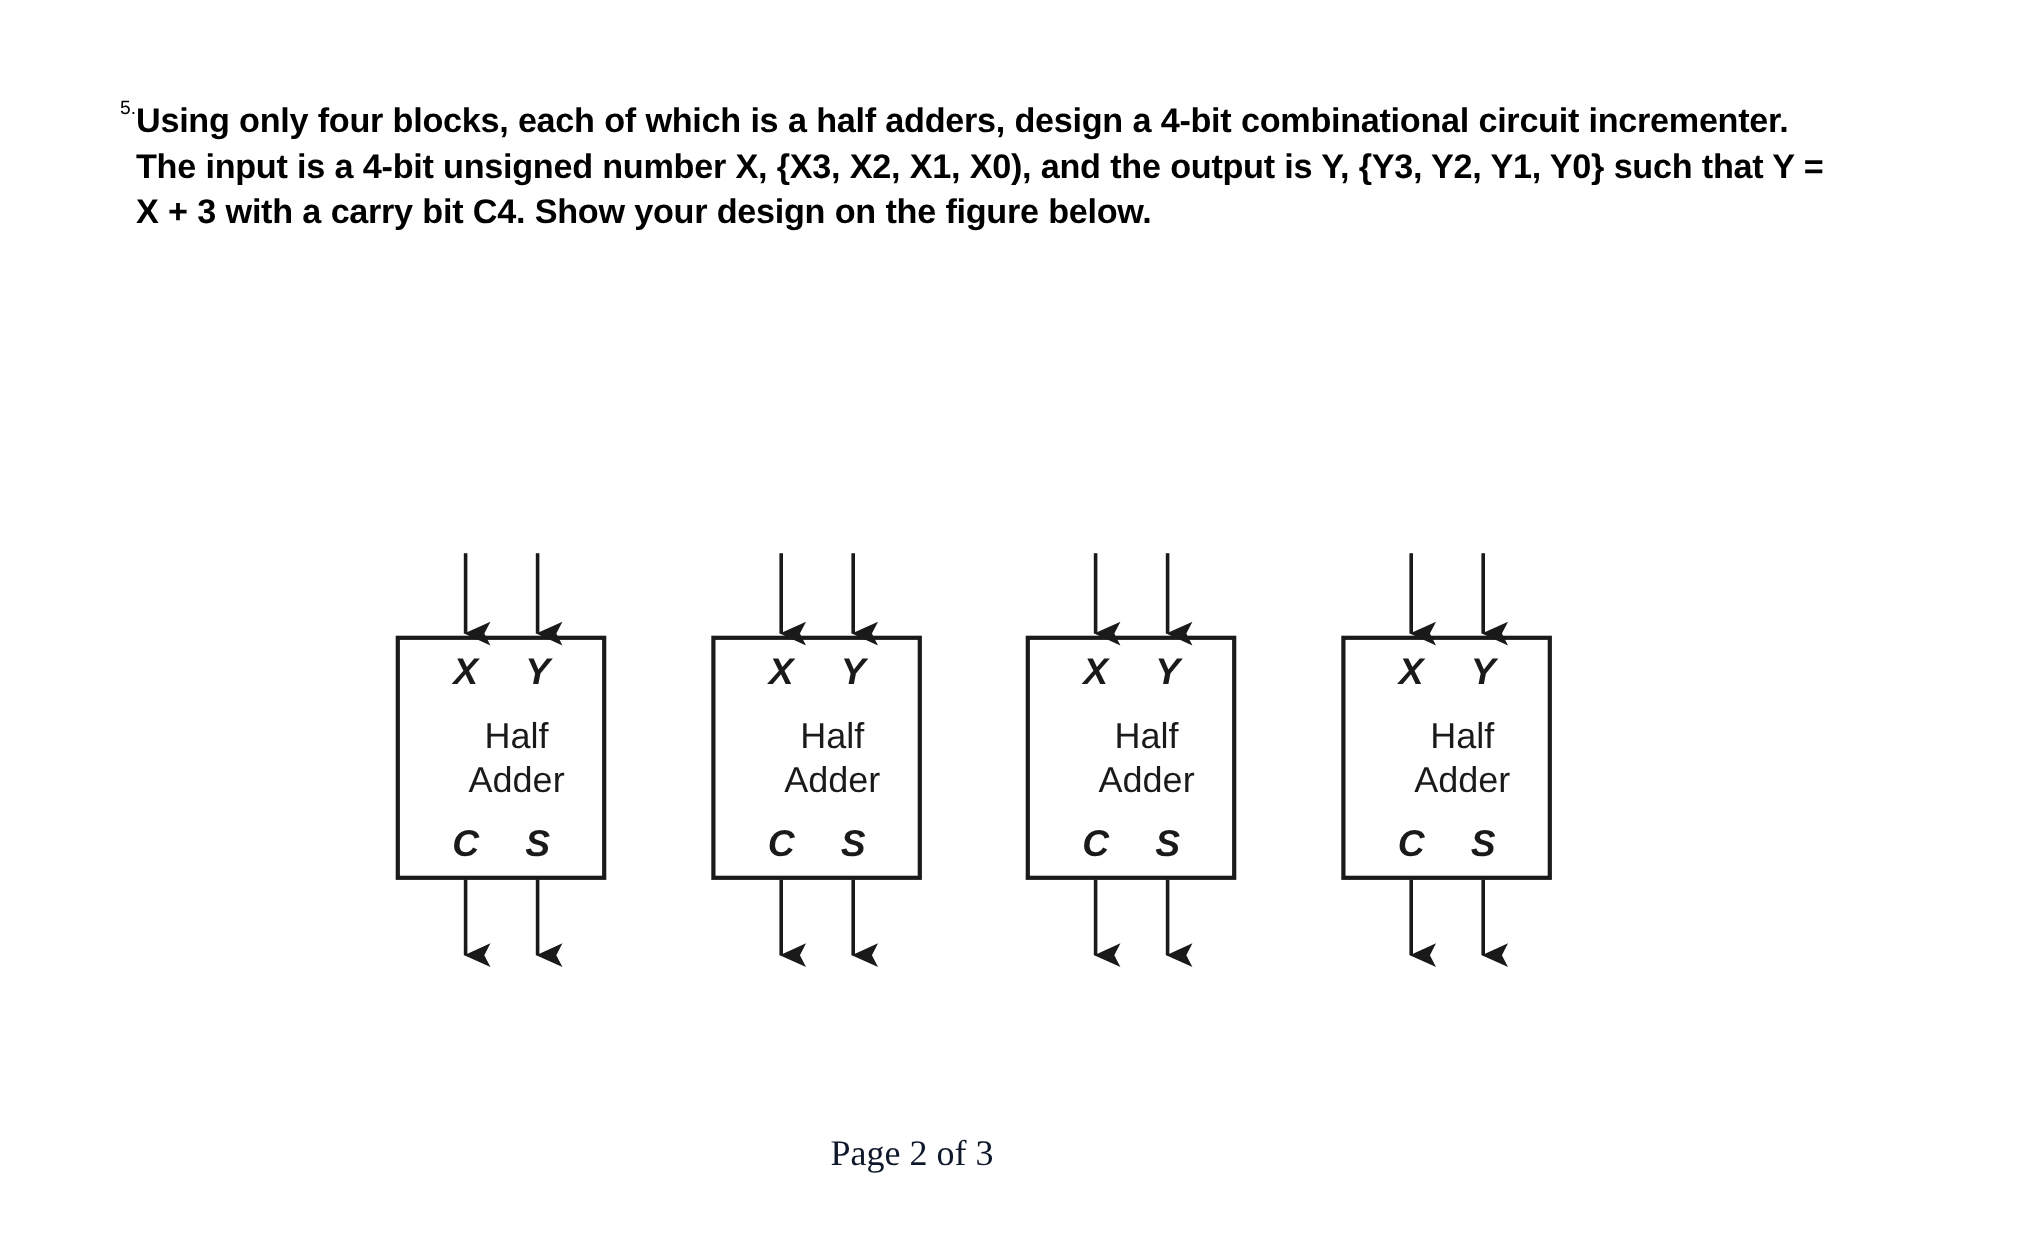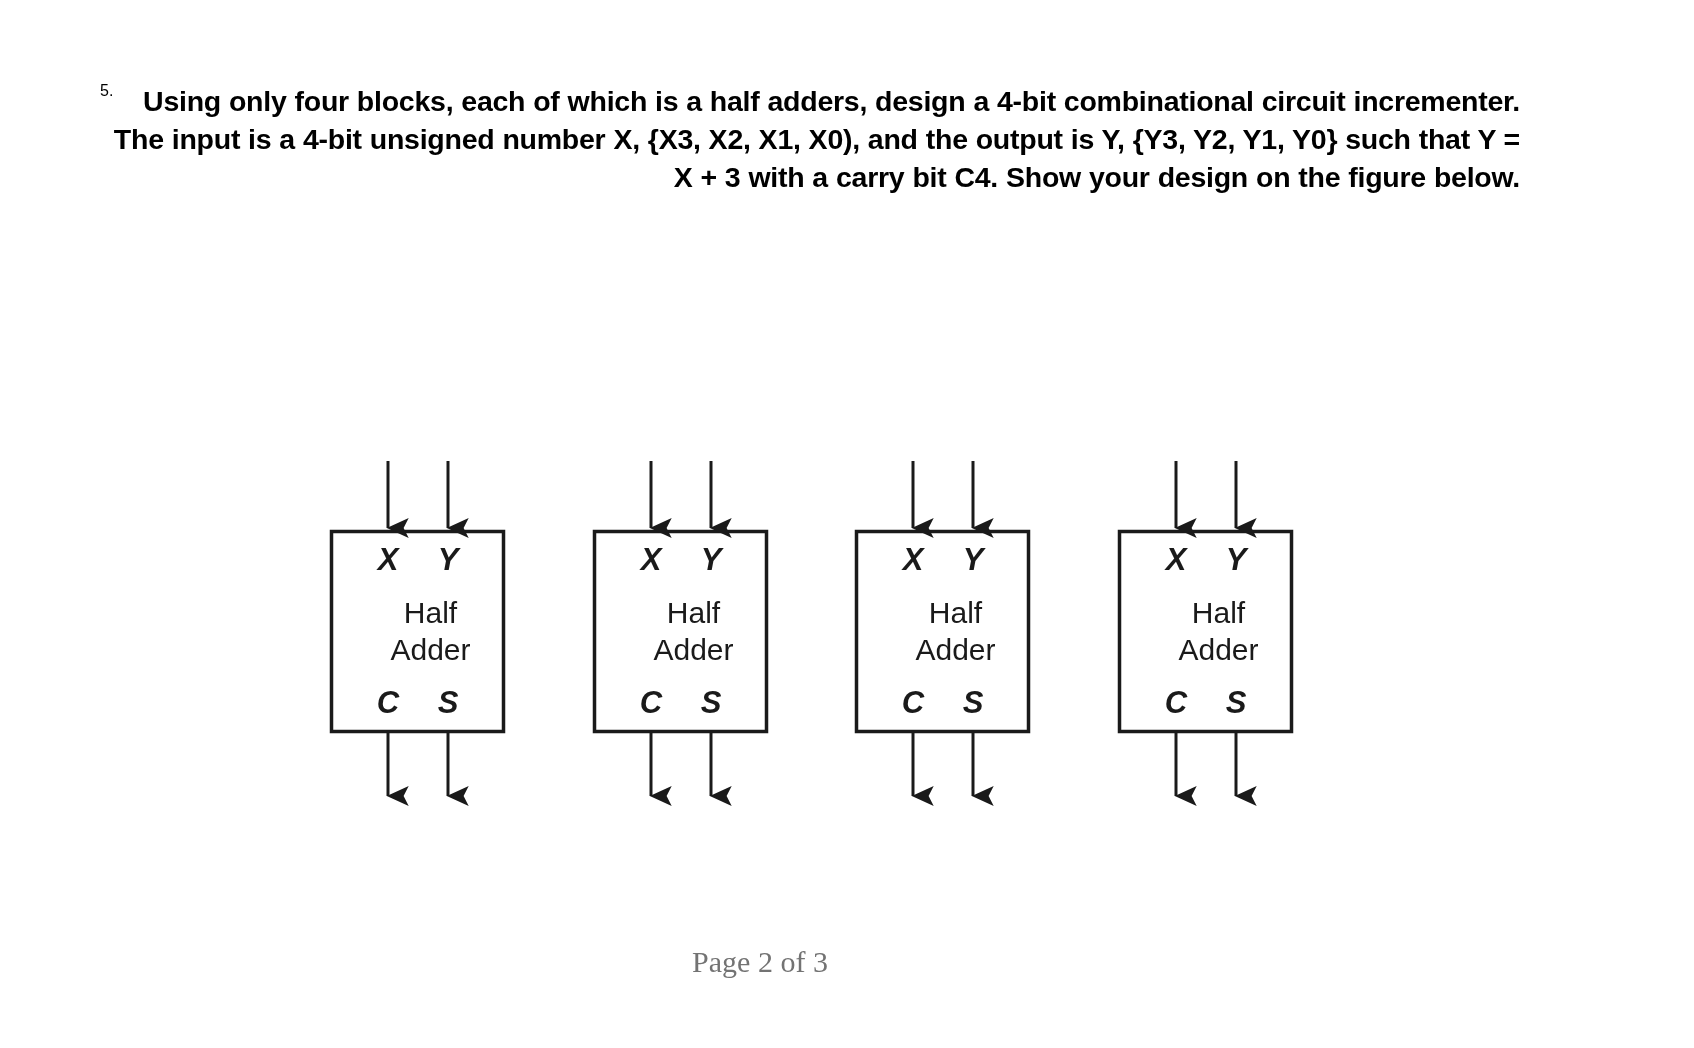--- a/index.html
+++ b/index.html
@@ -26,21 +26,21 @@
     display: flex;
     align-items: flex-start;
   }
   #question-text {
     flex: 1 1 auto;
     font-size: 28.5px;
     line-height: 38px;
     font-weight: 600;
     letter-spacing: -0.25px;
     word-spacing: 0.3px;
-    text-align: right;
+    text-align: left;
   }
 
   
   #diagram {
     position: absolute;
     left: 0;
     top: 0;
     width: 1694px;
     height: 1048px;
     pointer-events: none;
@@ -50,21 +50,21 @@
   
   #page-footer {
     position: absolute;
     left: 0;
     top: 942px;
     width: 1520px;
     text-align: center;
     font-family: "Liberation Serif", serif;
     font-size: 30px;
     line-height: 40px;
-    color: #737373;
+    color: #0f172a;
   }
 </style>
 </head>
 <body>
 
 <div id="question-block">
   <div>5.</div>
   <div id="question-text">Using only four blocks, each of which is a half adders, design a 4-bit combinational circuit incrementer. The input is a 4-bit unsigned number X, {X3, X2, X1, X0), and the output is Y, {Y3, Y2, Y1, Y0} such that Y = X + 3 with a carry bit C4. Show your design on the figure below.</div>
 </div>
 

